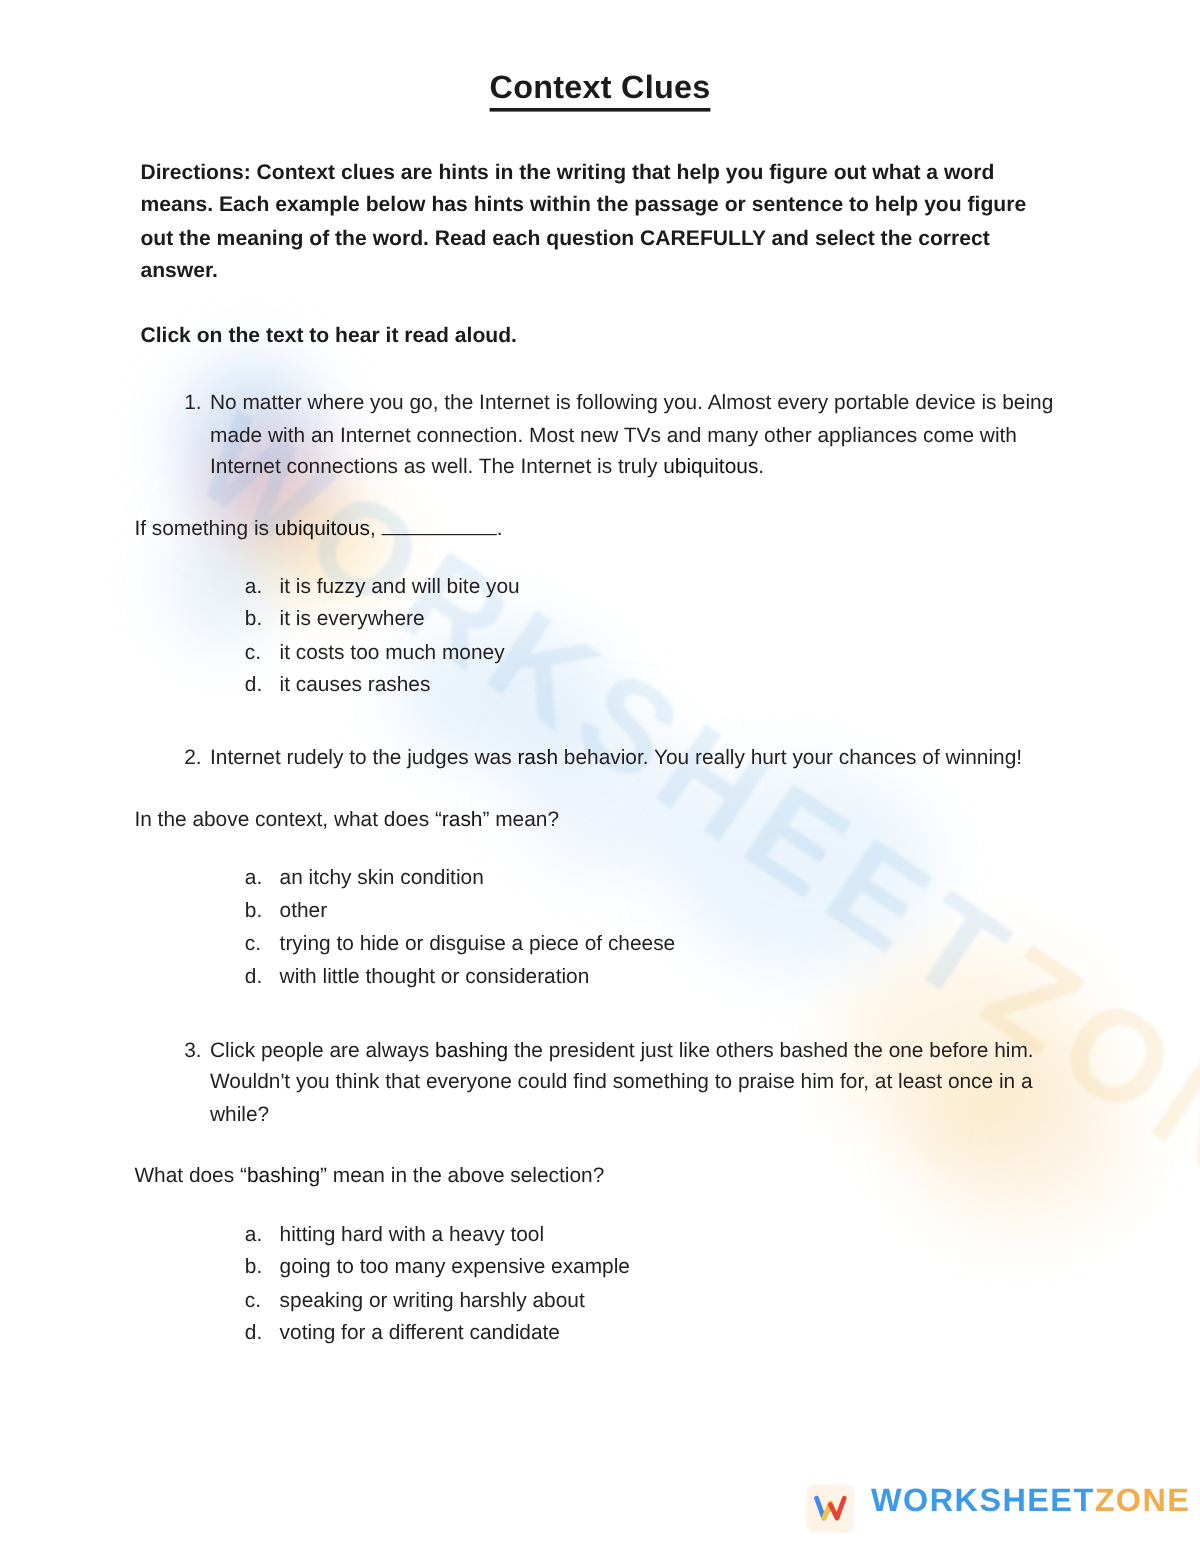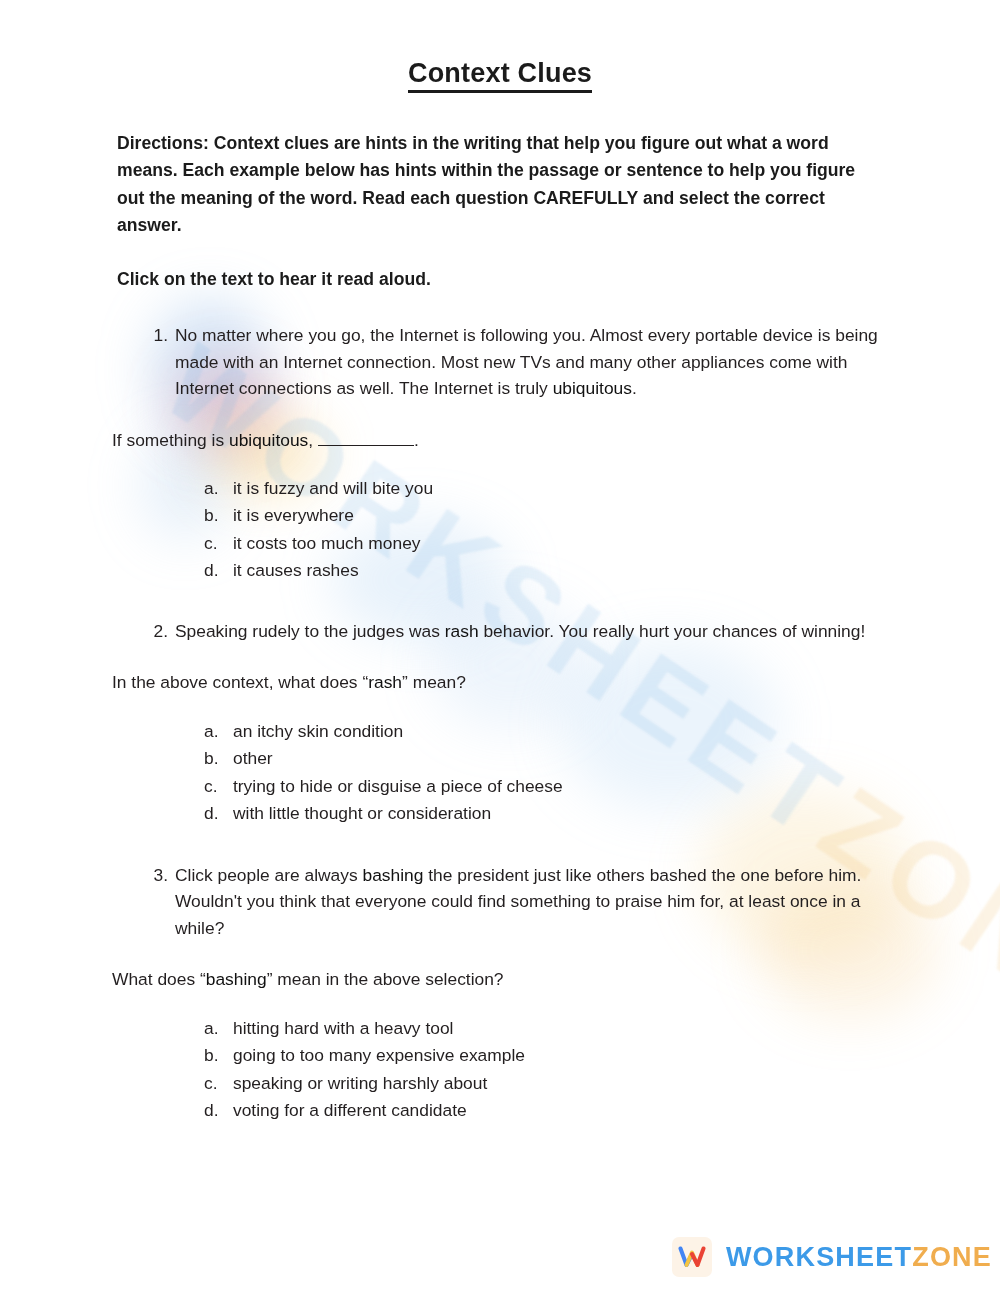--- a/index.html
+++ b/index.html
@@ -161,21 +161,21 @@
 
   .q-block { margin-bottom: 34px; }
   .q-block.first { margin-bottom: 33px; }
 
   
   .footer {
     position: absolute;
     right: 8px;
     bottom: 14px;
     display: flex;
-    align-items: center;
+    align-items: flex-start;
     gap: 14px;
     z-index: 3;
   }
   .logo-badge {
     width: 40px;
     height: 40px;
     border-radius: 7px;
     background: #fdf3e7;
     display: flex;
     align-items: center;
@@ -227,21 +227,21 @@
         <li><span class="clet">a.</span><span>it is fuzzy and will bite you</span></li>
         <li><span class="clet">b.</span><span>it is everywhere</span></li>
         <li><span class="clet">c.</span><span>it costs too much money</span></li>
         <li><span class="clet">d.</span><span>it causes rashes</span></li>
       </ul>
     </div>
 
     <div class="q-block">
       <div class="qitem">
         <span class="qnum">2.</span>
-        <span class="qtext"><span>Speaking rudely to the judges was </span><b>rash</b><span> behavior. You really hurt your chances of winning!</span></span>
+        <span class="qtext"><span>Internet rudely to the judges was </span><b>rash</b><span> behavior. You really hurt your chances of winning!</span></span>
       </div>
       <div class="prompt"><span>In the above context, what does “</span><b>rash</b><span>” mean?</span></div>
       <ul class="choices">
         <li><span class="clet">a.</span><span>an itchy skin condition</span></li>
         <li><span class="clet">b.</span><span>other</span></li>
         <li><span class="clet">c.</span><span>trying to hide or disguise a piece of cheese</span></li>
         <li><span class="clet">d.</span><span>with little thought or consideration</span></li>
       </ul>
     </div>
 

